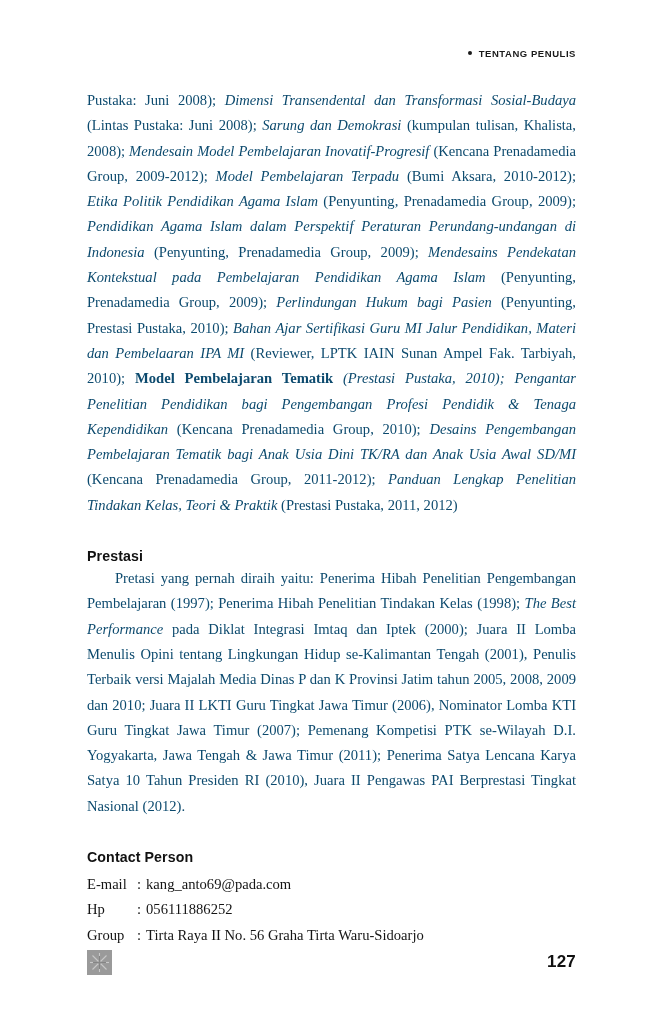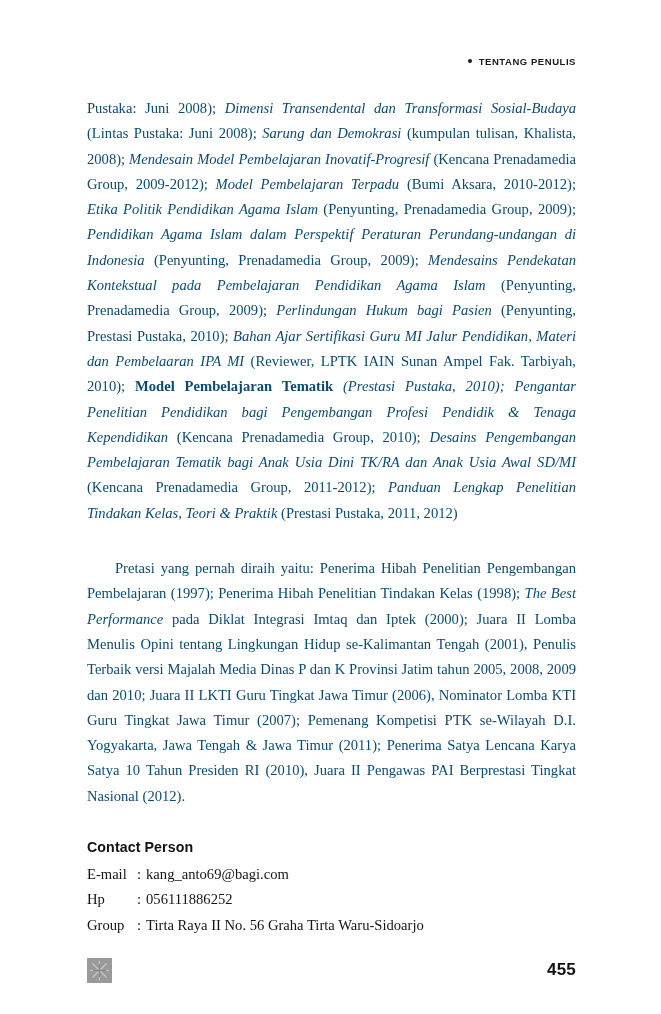--- a/index.html
+++ b/index.html
@@ -11,21 +11,21 @@
     width: 661px;
     height: 1014px;
     position: relative;
     font-family: "Liberation Serif", serif;
     color: #111111;
     overflow: hidden;
   }
 
   .page {
     position: absolute;
-    left: 0; top: 8px;
+    left: 0; top: 0;
     width: 661px;
     height: 714px;
   }
 
   
   .runhead {
     position: absolute;
     left: 87px;
     top: 48px;
     width: 489px;
@@ -73,21 +73,21 @@
   h2.section {
     margin: 0;
     font-family: "Liberation Sans", sans-serif;
     font-size: 14.2px;
     font-weight: bold;
     letter-spacing: 0.1px;
     color: #111111;
   }
 
   .block-prestasi { margin-top: 30px; }
-  .block-prestasi .after-head { margin-top: 18px; }
+  .block-prestasi .after-head { margin-top: 2px; }
 
   .block-contact { margin-top: 30px; }
 
   
   .contact-list {
     margin-top: 7px;
     font-size: 14.6px;
     line-height: 25.3px;
     color: #141414;
   }
@@ -130,27 +130,28 @@
 
   <div class="runhead">
     <span class="bullet"></span><span>TENTANG PENULIS</span>
   </div>
 
   <div class="column">
 
     <p class="body" id="pub-paragraph"><span>Pustaka: Juni 2008); </span><span class="it">Dimensi Transendental dan Transformasi Sosial-Budaya</span><span> (Lintas Pustaka: Juni 2008); </span><span class="it">Sarung dan Demokrasi</span><span> (kumpulan tulisan, Khalista, 2008); </span><span class="it">Mendesain Model Pembelajaran Inovatif-Progresif</span><span> (Kencana Prenadamedia Group, 2009-2012); </span><span class="it">Model Pembelajaran Terpadu</span><span> (Bumi Aksara, 2010-2012); </span><span class="it">Etika Politik Pendidikan Agama Islam</span><span> (Penyunting, Prenadamedia Group, 2009); </span><span class="it">Pendidikan Agama Islam dalam Perspektif Peraturan Perundang-undangan di Indonesia</span><span> (Penyunting, Prenadamedia Group, 2009); </span><span class="it">Mendesains Pendekatan Kontekstual pada Pembelajaran Pendidikan Agama Islam</span><span> (Penyunting, Prenadamedia Group, 2009); </span><span class="it">Perlindungan Hukum bagi Pasien</span><span> (Penyunting, Prestasi Pustaka, 2010); </span><span class="it">Bahan Ajar Sertifikasi Guru MI Jalur Pendidikan, Materi dan Pembelaaran IPA MI</span><span> (Reviewer, LPTK IAIN Sunan Ampel Fak. Tarbiyah, 2010); </span><span class="bd">Model Pembelajaran Tematik</span><span class="it"> (Prestasi Pustaka, 2010); Pengantar Penelitian Pendidikan bagi Pengembangan Profesi Pendidik &amp; Tenaga Kependidikan</span><span> (Kencana Prenadamedia Group, 2010); </span><span class="it">Desains Pengembangan Pembelajaran Tematik bagi Anak Usia Dini TK/RA dan Anak Usia Awal SD/MI</span><span> (Kencana Prenadamedia Group, 2011-2012); </span><span class="it">Panduan Lengkap Penelitian Tindakan Kelas, Teori &amp; Praktik</span><span> (Prestasi Pustaka, 2011, 2012)</span></p>
 
     <div class="block-prestasi">
+      <h2 class="section">Prestasi</h2>
       <p class="body indent after-head" id="prestasi-paragraph"><span>Pretasi yang pernah diraih yaitu: Penerima Hibah Penelitian Pengembangan Pembelajaran (1997); Penerima Hibah Penelitian Tindakan Kelas (1998); </span><span class="it">The Best Performance</span><span> pada Diklat Integrasi Imtaq dan Iptek (2000); Juara II Lomba Menulis Opini tentang Lingkungan Hidup se-Kalimantan Tengah (2001), Penulis Terbaik versi Majalah Media Dinas P dan K Provinsi Jatim tahun 2005, 2008, 2009 dan 2010; Juara II LKTI Guru Tingkat Jawa Timur (2006), Nominator Lomba KTI Guru Tingkat Jawa Timur (2007); Pemenang Kompetisi PTK se-Wilayah D.I. Yogyakarta, Jawa Tengah &amp; Jawa Timur (2011); Penerima Satya Lencana Karya Satya 10 Tahun Presiden RI (2010), Juara II Pengawas PAI Berprestasi Tingkat Nasional (2012).</span></p>
     </div>
 
     <div class="block-contact">
       <h2 class="section">Contact Person</h2>
       <div class="contact-list" id="contact-list">
-          <div class="contact-row"><span class="contact-label">E-mail</span><span class="contact-sep">:</span><span>kang_anto69@bagi.com</span></div>
+          <div class="contact-row"><span class="contact-label">E-mail</span><span class="contact-sep">:</span><span>kang_anto69@pada.com</span></div>
           <div class="contact-row"><span class="contact-label">Hp</span><span class="contact-sep">:</span><span>056111886252</span></div>
           <div class="contact-row"><span class="contact-label">Group</span><span class="contact-sep">:</span><span>Tirta Raya II No. 56 Graha Tirta Waru-Sidoarjo</span></div>
         </div>
     </div>
 
   </div>
 
   <div class="footer-ornament">
     <svg width="25" height="25" viewBox="0 0 25 25" aria-hidden="true">
       <rect x="0" y="0" width="25" height="25" fill="#9a9a9a"></rect>
@@ -161,15 +162,15 @@
         <line x1="19.5" y1="5.5" x2="5.5" y2="19.5"></line>
       </g>
       <g stroke="#7d7d7d" stroke-width="0.9">
         <line x1="12.5" y1="6" x2="12.5" y2="19"></line>
         <line x1="6" y1="12.5" x2="19" y2="12.5"></line>
       </g>
       <circle cx="12.5" cy="12.5" r="1.6" fill="#8a8a8a"></circle>
     </svg>
   </div>
 
-  <div class="folio">455</div>
+  <div class="folio">127</div>
 
 </div>
 
 </body></html>

